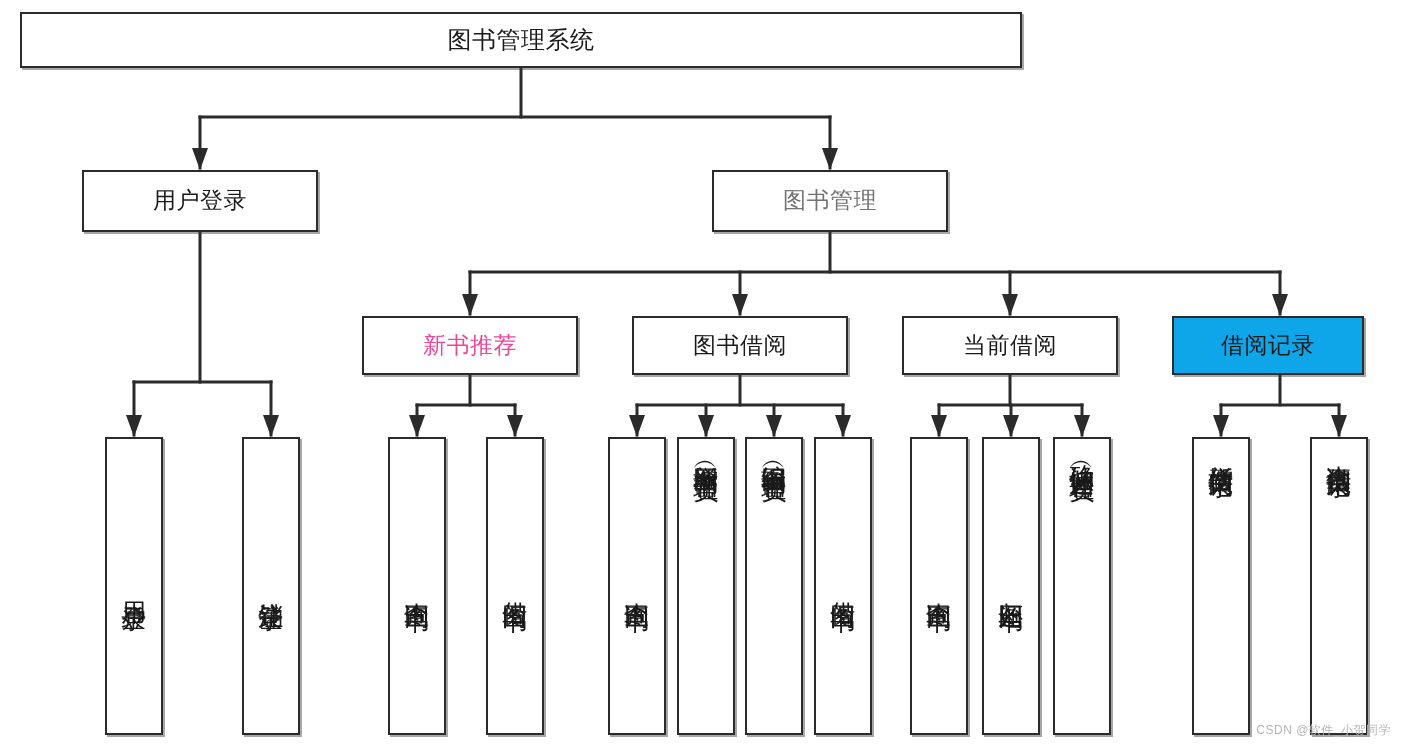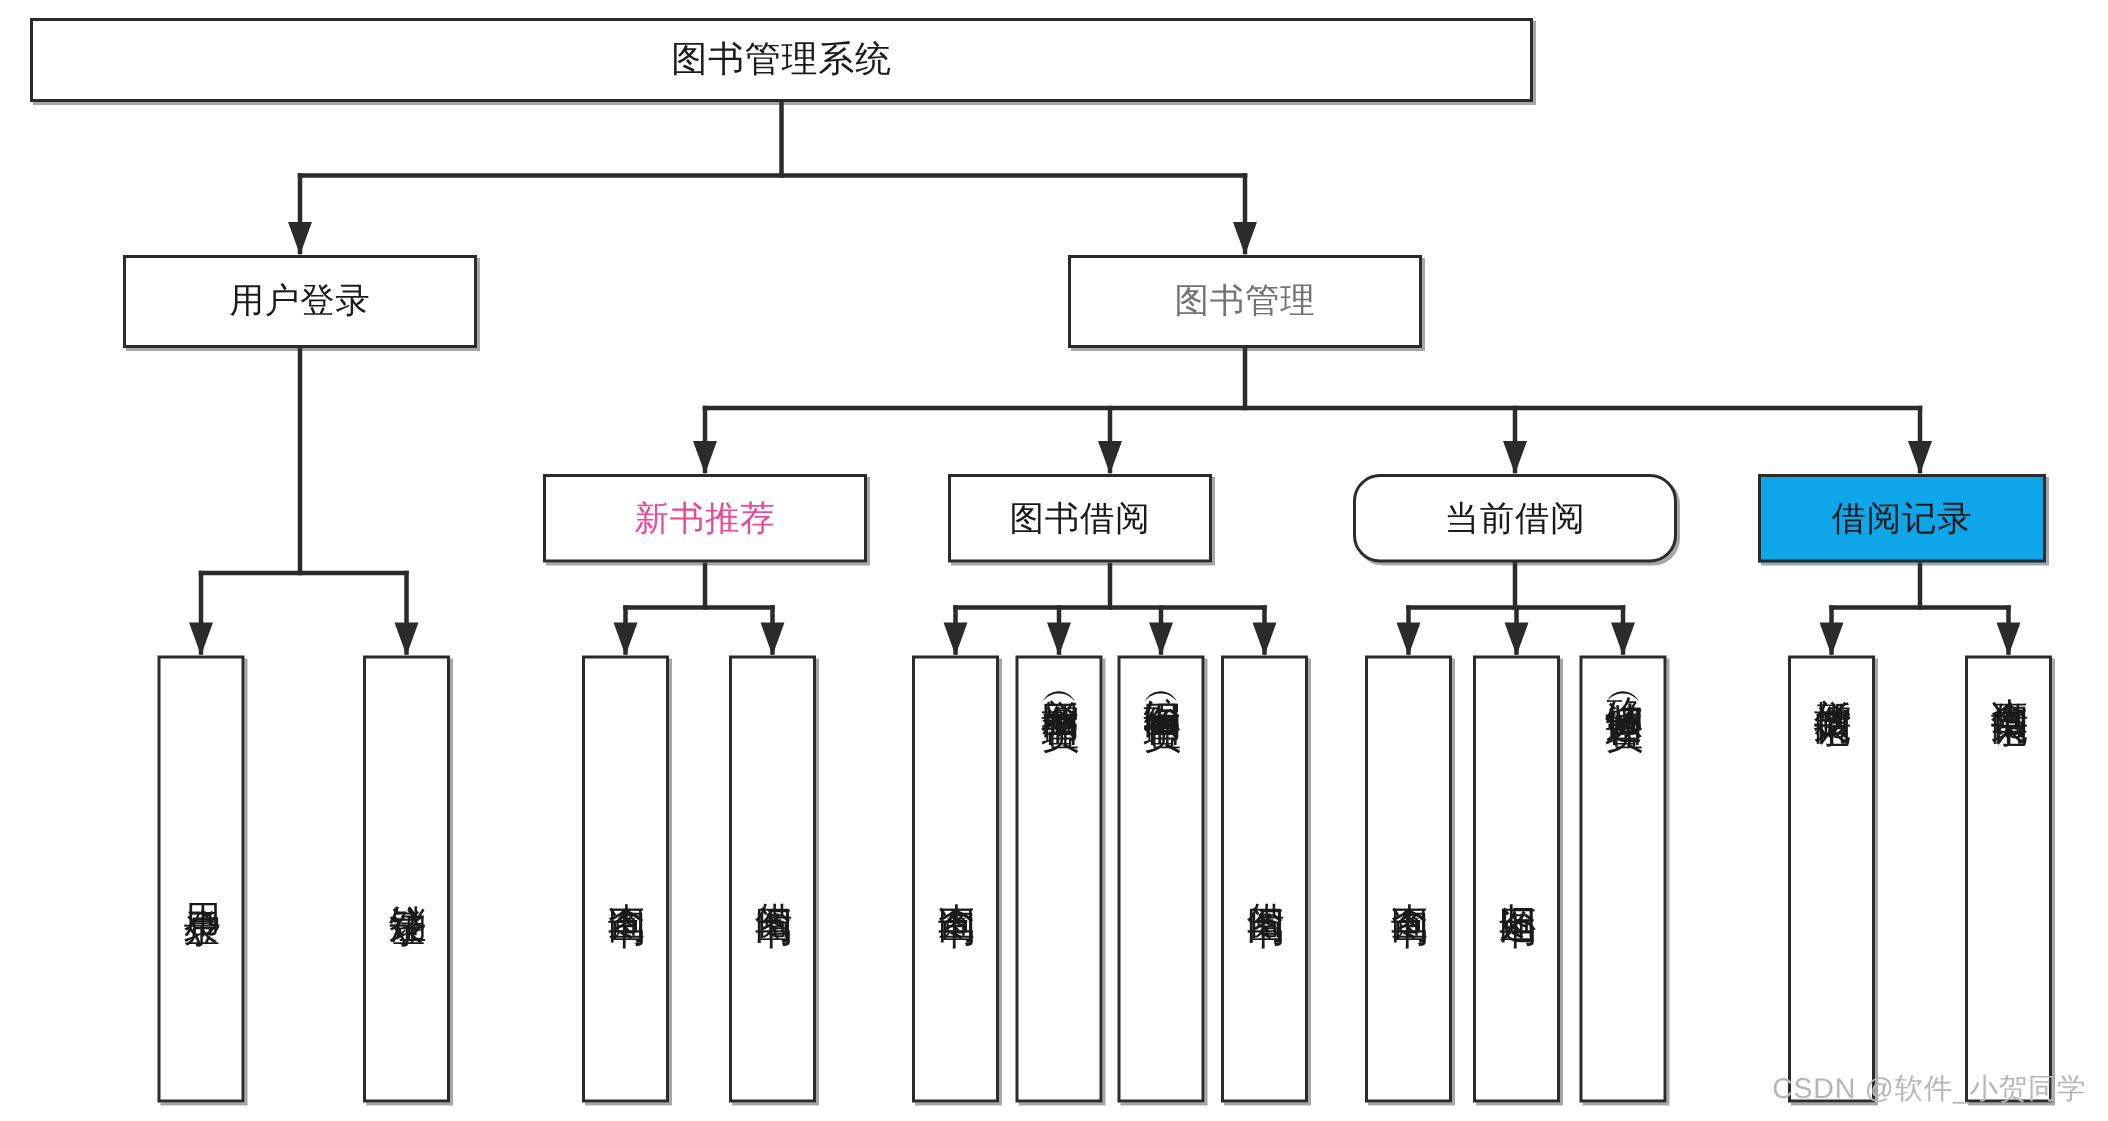--- a/index.html
+++ b/index.html
@@ -66,21 +66,21 @@
     left: 0;
     top: 0;
     width: 1405px;
     height: 747px;
     pointer-events: none;
   }
   .watermark {
     position: absolute;
     right: 14px;
     bottom: 8px;
-    font-size: 19px;
+    font-size: 12px;
     color: #b6b6b6;
     white-space: nowrap;
     letter-spacing: 0.5px;
     font-family: "Liberation Sans", "DejaVu Sans", sans-serif;
   }
 </style>
 </head>
 <body>
 
 <div id="diagram-root">
@@ -144,24 +144,24 @@
       </div>
       <div class="node-box horizontal" style="left: 82px; top: 170px; width: 236px; height: 62px; border-color: rgb(43, 43, 43); background: rgb(255, 255, 255);">
         <span class="node-label" style="color: rgb(26, 26, 26);">用户登录</span>
       </div>
       <div class="node-box horizontal" style="left: 712px; top: 170px; width: 236px; height: 62px; border-color: rgb(43, 43, 43); background: rgb(255, 255, 255);">
         <span class="node-label" style="color: #737373;">图书管理</span>
       </div>
       <div class="node-box horizontal" style="left: 362px; top: 316px; width: 216px; height: 59px; border-color: rgb(43, 43, 43); background: rgb(255, 255, 255);">
         <span class="node-label" style="color: #ec4899;">新书推荐</span>
       </div>
-      <div class="node-box horizontal" style="left: 632px; top: 316px; width: 176px; height: 59px; border-color: rgb(43, 43, 43); background: rgb(255, 255, 255);">
+      <div class="node-box horizontal" style="left: 632px; top: 316px; width: 216px; height: 59px; border-color: rgb(43, 43, 43); background: rgb(255, 255, 255);">
         <span class="node-label" style="color: rgb(26, 26, 26);">图书借阅</span>
       </div>
-      <div class="node-box horizontal" style="left: 902px; top: 316px; width: 216px; height: 59px; border-color: rgb(43, 43, 43); background: rgb(255, 255, 255); border-radius: 18px;">
+      <div class="node-box horizontal" style="left: 902px; top: 316px; width: 216px; height: 59px; border-color: rgb(43, 43, 43); background: rgb(255, 255, 255);">
         <span class="node-label" style="color: rgb(26, 26, 26);">当前借阅</span>
       </div>
       <div class="node-box horizontal" style="left: 1172px; top: 316px; width: 192px; height: 59px; border-color: rgb(43, 43, 43); background: #0ea5e9;">
         <span class="node-label" style="color: rgb(26, 26, 26);">借阅记录</span>
       </div>
       <div class="node-box vertical centerpad" style="left: 105px; top: 437px; width: 58px; height: 298px; border-color: rgb(43, 43, 43); background: rgb(255, 255, 255);">
         <span class="node-label" style="color: rgb(26, 26, 26);">用户登录</span>
       </div>
       <div class="node-box vertical centerpad" style="left: 242px; top: 437px; width: 58px; height: 298px; border-color: rgb(43, 43, 43); background: rgb(255, 255, 255);">
         <span class="node-label" style="color: rgb(26, 26, 26);">注销登录</span>

